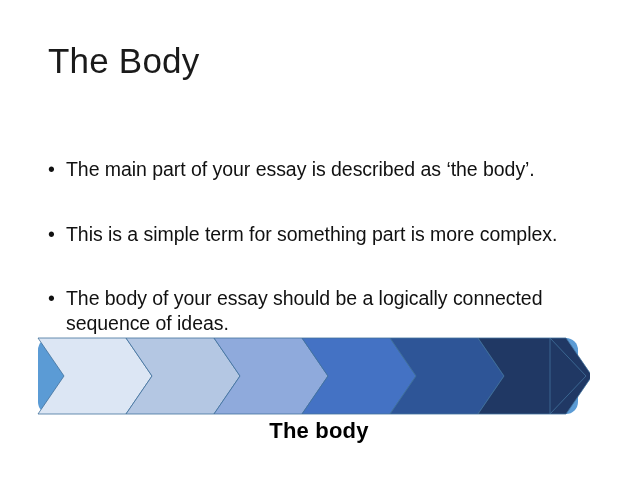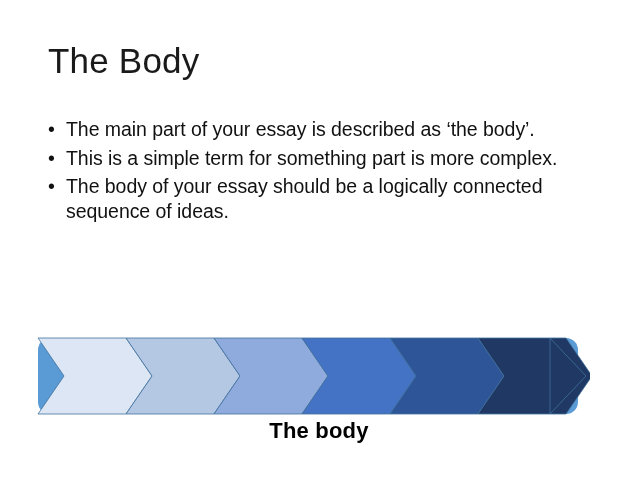--- a/index.html
+++ b/index.html
@@ -49,20 +49,21 @@
   .bullet-dot {
     position: absolute;
     left: 4px;
     top: 0;
     font-size: 19.5px;
     line-height: 1.26;
     color: #111111;
   }
   .bullet-text {
     display: block;
+    margin-top: 40px;
   }
 
   
   #process-graphic {
     position: absolute;
     left: 30px;
     top: 332px;
     width: 560px;
     height: 88px;
   }

